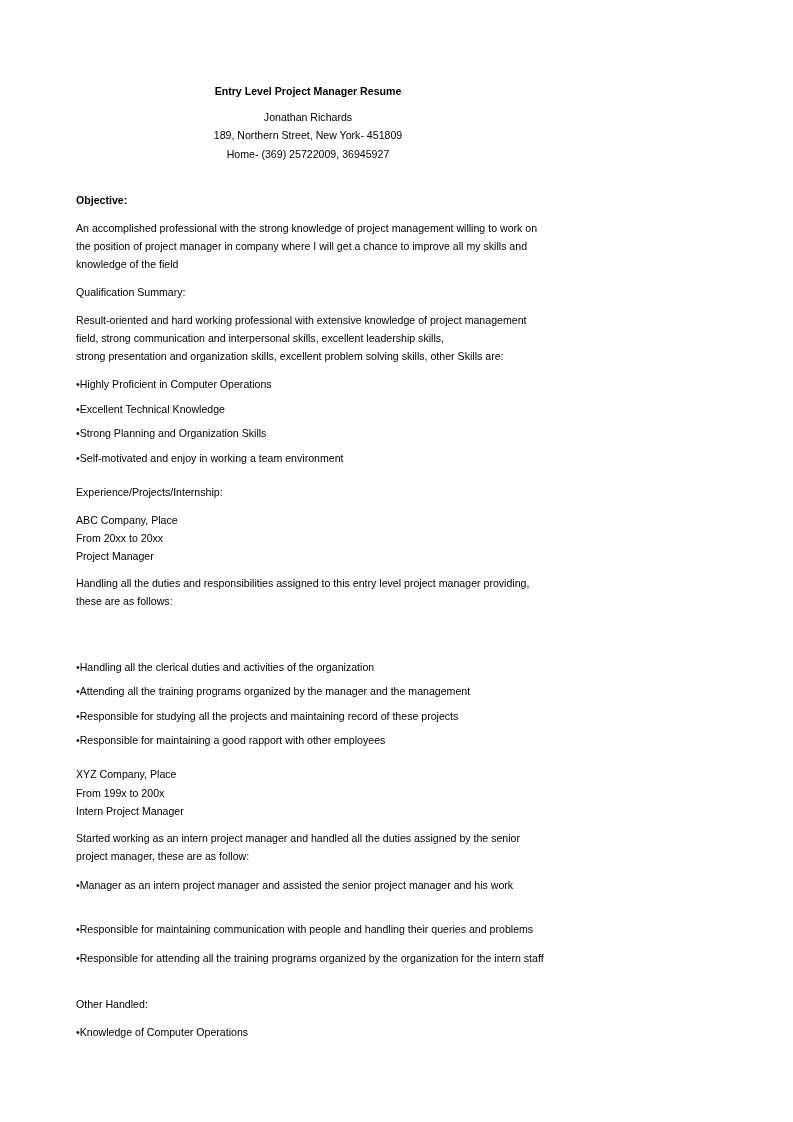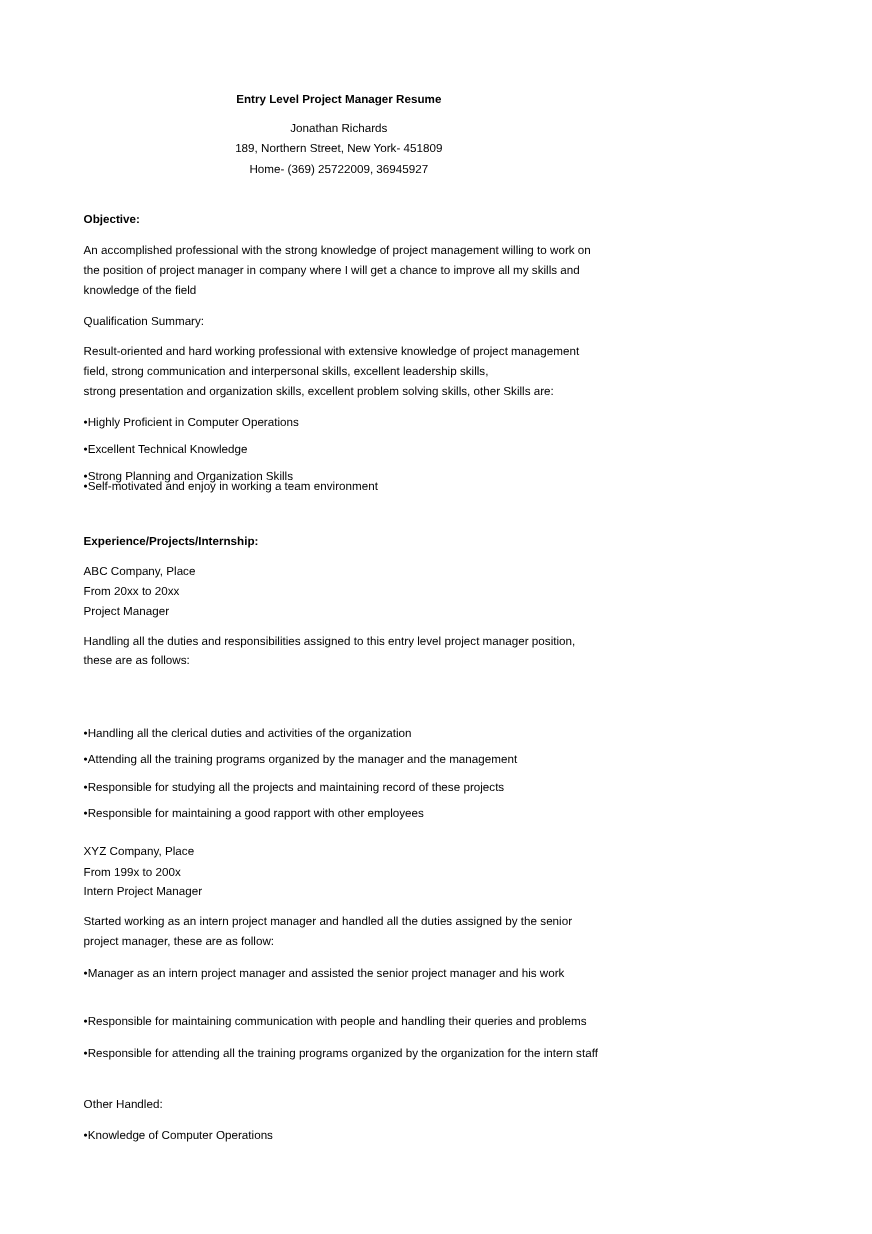--- a/index.html
+++ b/index.html
@@ -31,28 +31,28 @@
   <div class="abs left wrap" style="top:219px;">An accomplished professional with the strong knowledge of project management willing to work on the position of project manager in company where I will get a chance to improve all my skills and knowledge of the field</div>
 
   <div class="abs left" style="top:286px;">Qualification Summary:</div>
   <div class="abs left" style="top:314px;">Result-oriented and hard working professional with extensive knowledge of project management</div>
   <div class="abs left" style="top:332px;">field, strong communication and interpersonal skills, excellent leadership skills,</div>
   <div class="abs left" style="top:350px;">strong presentation and organization skills, excellent problem solving skills, other Skills  are:</div>
 
   <div class="abs left" style="top:378px;"><span>•</span><span>Highly Proficient in Computer Operations</span></div>
   <div class="abs left" style="top:403px;"><span>•</span><span>Excellent Technical Knowledge</span></div>
   <div class="abs left" style="top:427px;"><span>•</span><span>Strong Planning and Organization Skills</span></div>
-  <div class="abs left" style="top:436px;"><span>•</span><span>Self-motivated and enjoy in working a team environment</span></div>
+  <div class="abs left" style="top:452px;"><span>•</span><span>Self-motivated and enjoy in working a team environment</span></div>
 
-  <div class="abs left" style="top:486px;font-weight:bold;">Experience/Projects/Internship:</div>
+  <div class="abs left" style="top:486px;">Experience/Projects/Internship:</div>
 
   <div class="abs left" style="top:514px;">ABC Company, Place</div>
   <div class="abs left" style="top:532px;">From 20xx to 20xx</div>
   <div class="abs left" style="top:550px;">Project Manager</div>
-  <div class="abs left wrap" style="top:574px;">Handling all the duties and responsibilities assigned to this entry level project manager position, these are as follows:</div>
+  <div class="abs left wrap" style="top:574px;">Handling all the duties and responsibilities assigned to this entry level project manager providing, these are as follows:</div>
 
   <div class="abs left" style="top:661px;"><span>•</span><span>Handling all the clerical duties and activities of the organization</span></div>
   <div class="abs left" style="top:685px;"><span>•</span><span>Attending all the training programs organized by the manager and the management</span></div>
   <div class="abs left" style="top:710px;"><span>•</span><span>Responsible for studying all the projects and maintaining record of these projects</span></div>
   <div class="abs left" style="top:734px;"><span>•</span><span>Responsible for maintaining a good rapport with other employees</span></div>
 
   <div class="abs left" style="top:768px;">XYZ Company, Place</div>
   <div class="abs left" style="top:787px;">From 199x to 200x</div>
   <div class="abs left" style="top:805px;">Intern Project Manager</div>
   <div class="abs left wrap" style="top:829px;">Started working as an intern project manager and handled all the duties assigned by the senior project manager, these are as follow:</div>

